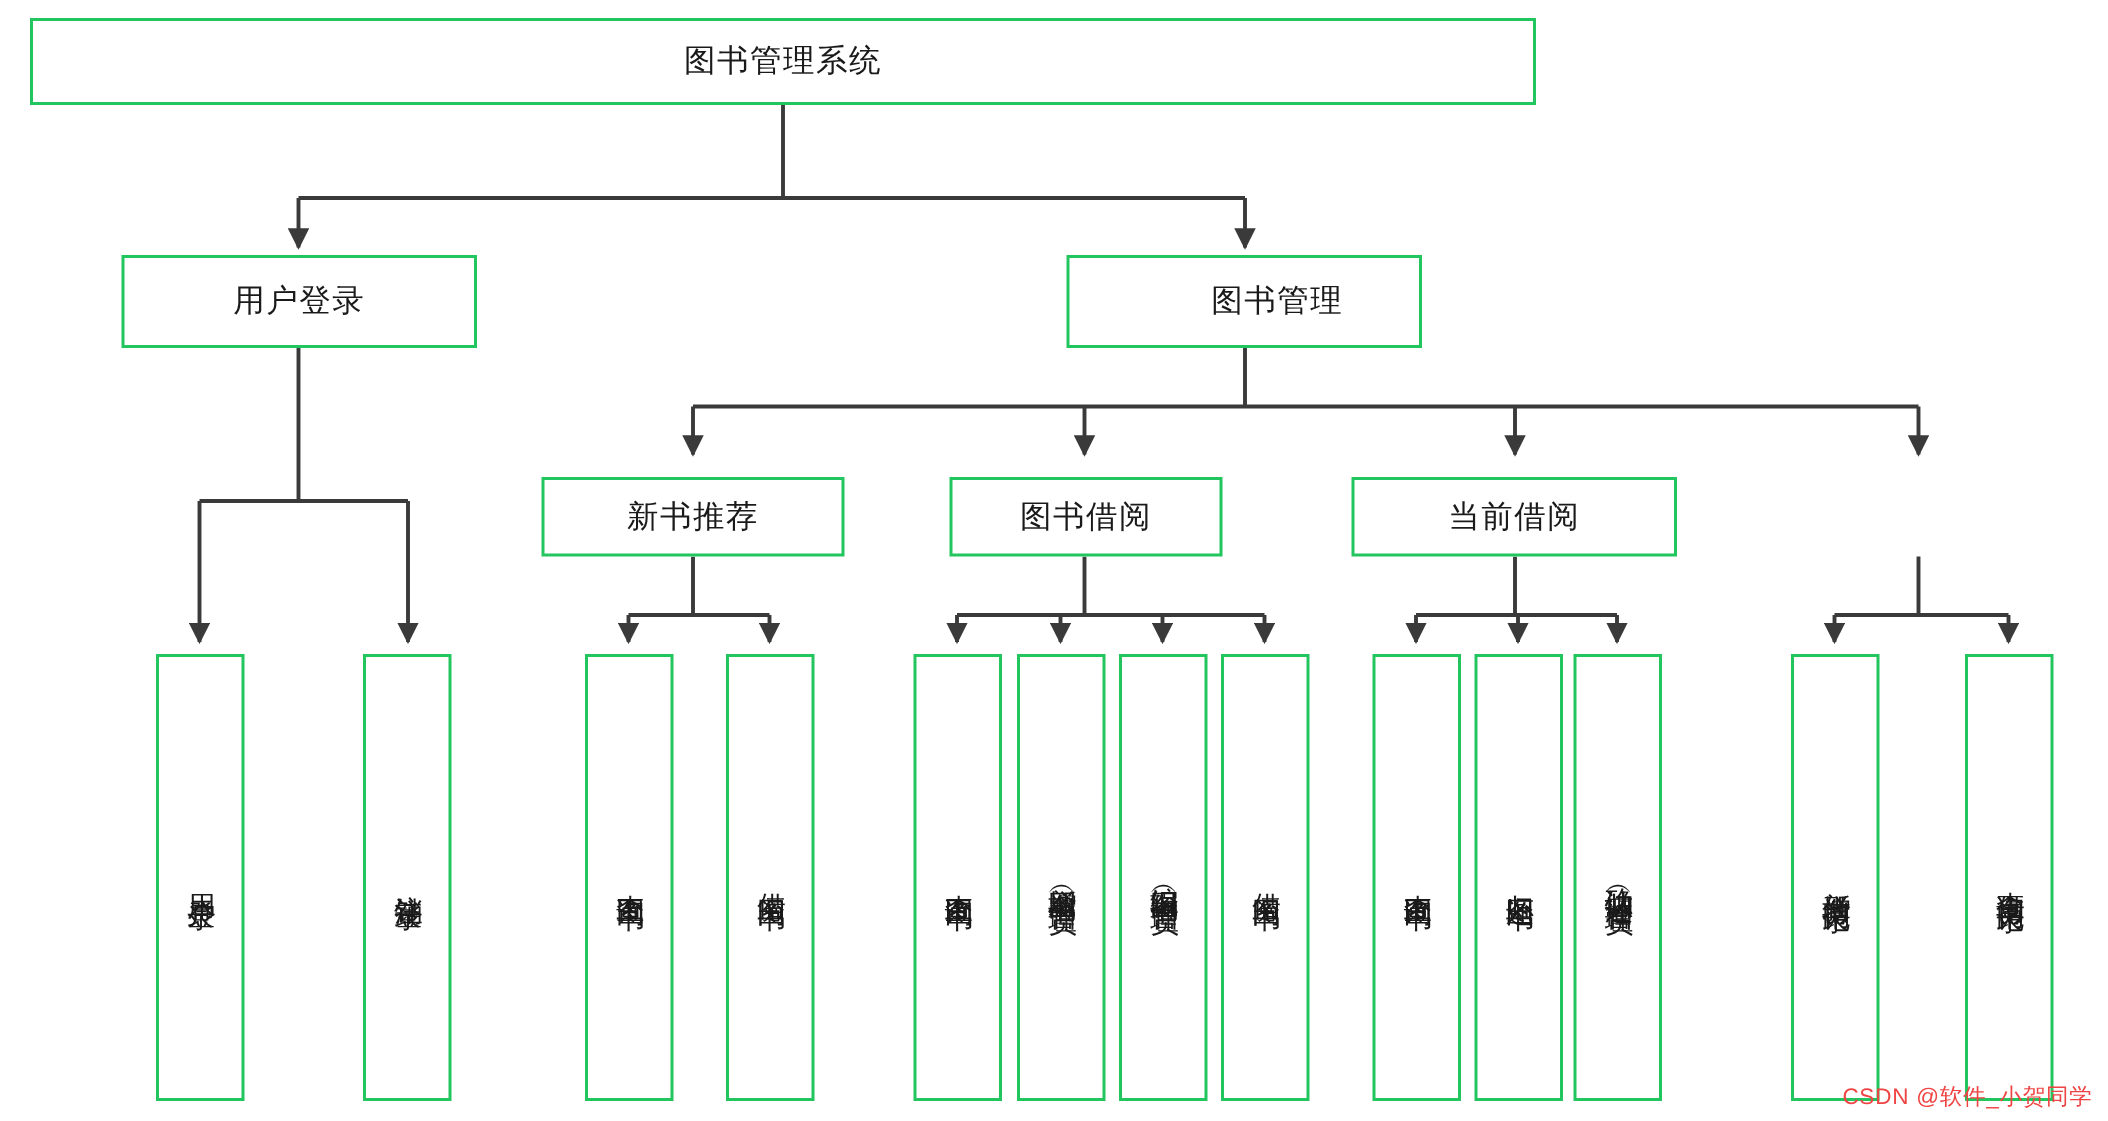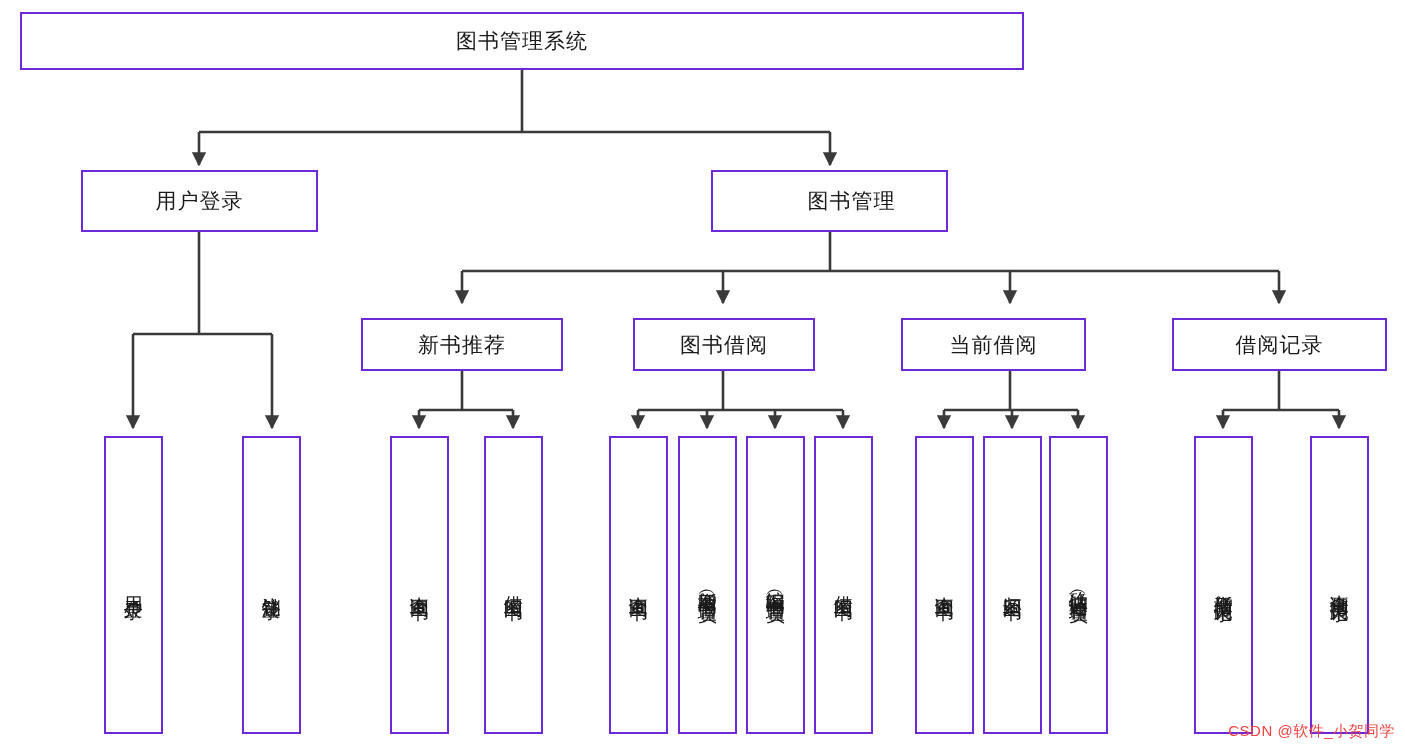--- a/index.html
+++ b/index.html
@@ -23,21 +23,21 @@
     left: 0;
     top: 0;
     width: 1405px;
     height: 747px;
     pointer-events: none;
   }
   .node {
     position: absolute;
     box-sizing: border-box;
     background: #ffffff;
-    border: 2px solid #6d28d9;
+    border: 2px solid #22c55e;
     display: flex;
     align-items: center;
     justify-content: center;
     color: #1a1a1a;
     z-index: 2;
   }
   .node.horiz {
     font-size: 21px;
     letter-spacing: 1px;
     line-height: 1.2;
@@ -134,25 +134,22 @@
   <div class="node horiz" style="left:711px; top:170px; width:237px; height:62px;padding-left:44px;">
     <span>图书管理</span>
   </div>
 
   <div class="node horiz" style="left:361px; top:318px; width:202px; height:53px;justify-content:center;">
     <span>新书推荐</span>
   </div>
   <div class="node horiz" style="left:633px; top:318px; width:182px; height:53px;">
     <span>图书借阅</span>
   </div>
-  <div class="node horiz" style="left:901px; top:318px; width:185px; height:53px;">
+  <div class="node horiz" style="left:901px; top:318px; width:217px; height:53px;">
     <span>当前借阅</span>
-  </div>
-  <div class="node horiz" style="left:1172px; top:318px; width:215px; height:53px;">
-    <span>借阅记录</span>
   </div>
 
   <div class="node vert" style="left:104px; top:436px; width:59px; height:298px;">
     <span class="vlabel">用户登录</span>
   </div>
   <div class="node vert" style="left:242px; top:436px; width:59px; height:298px;">
     <span class="vlabel">注销登录</span>
   </div>
 
   <div class="node vert" style="left:390px; top:436px; width:59px; height:298px;">

